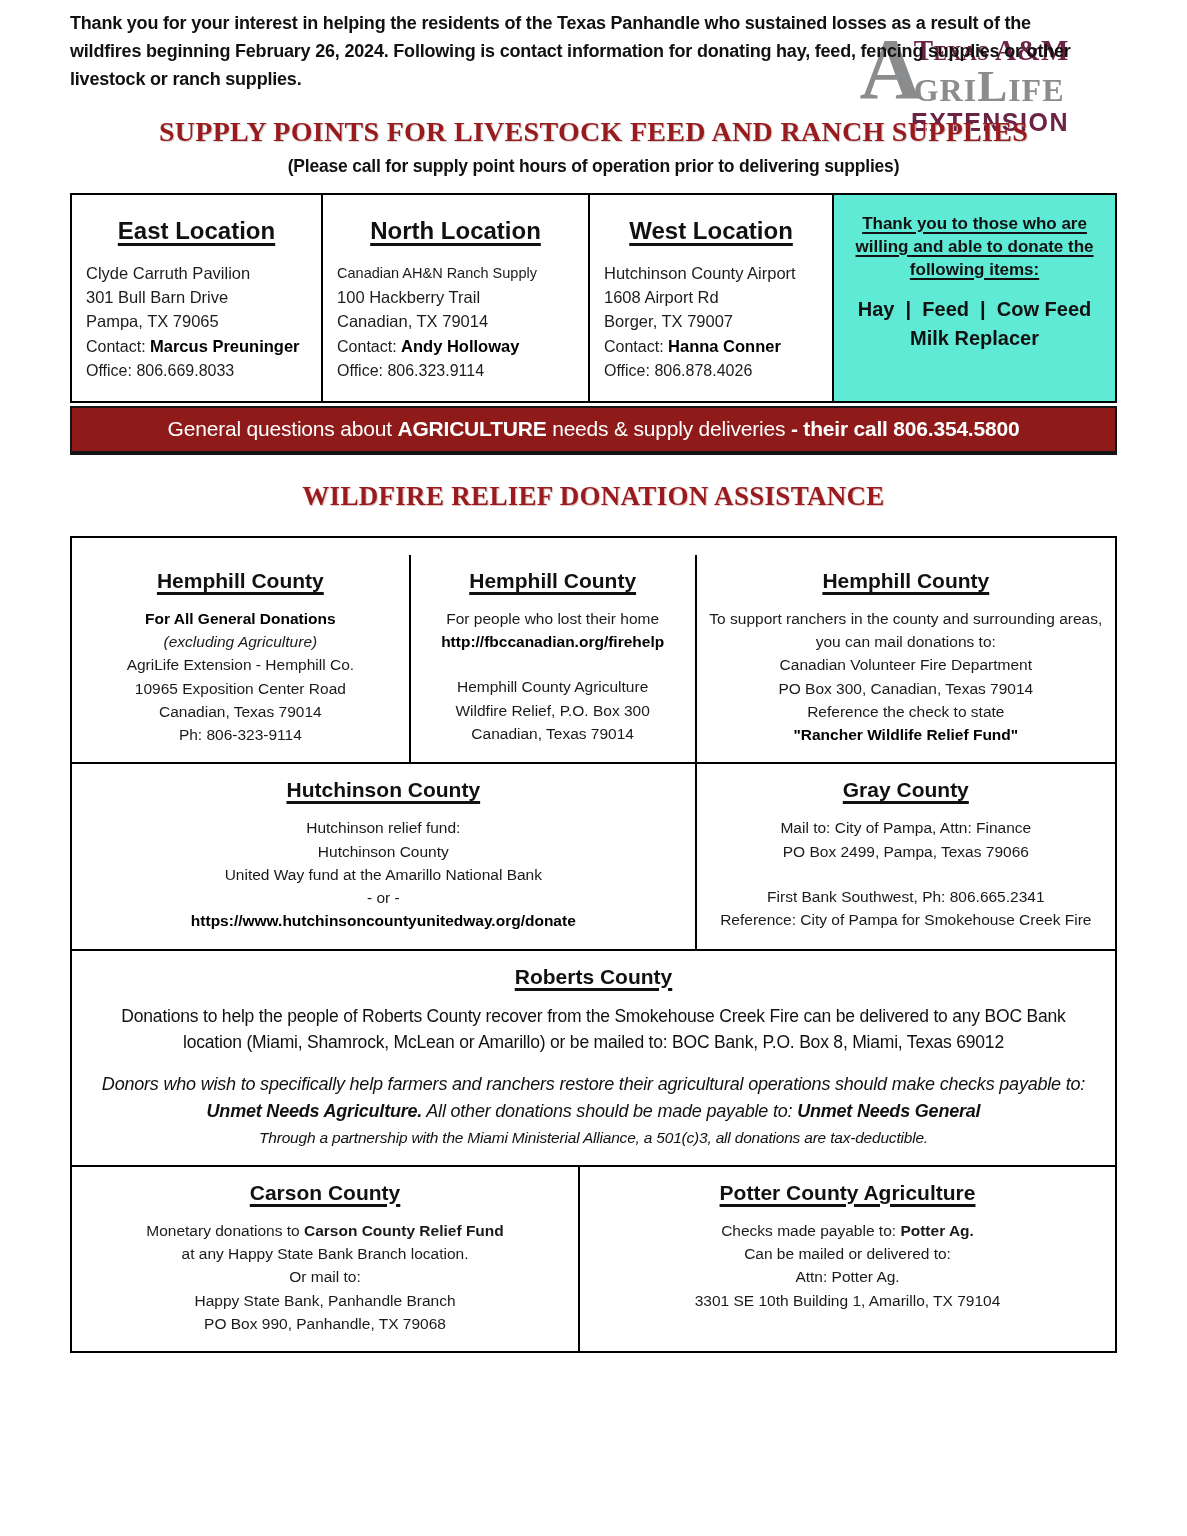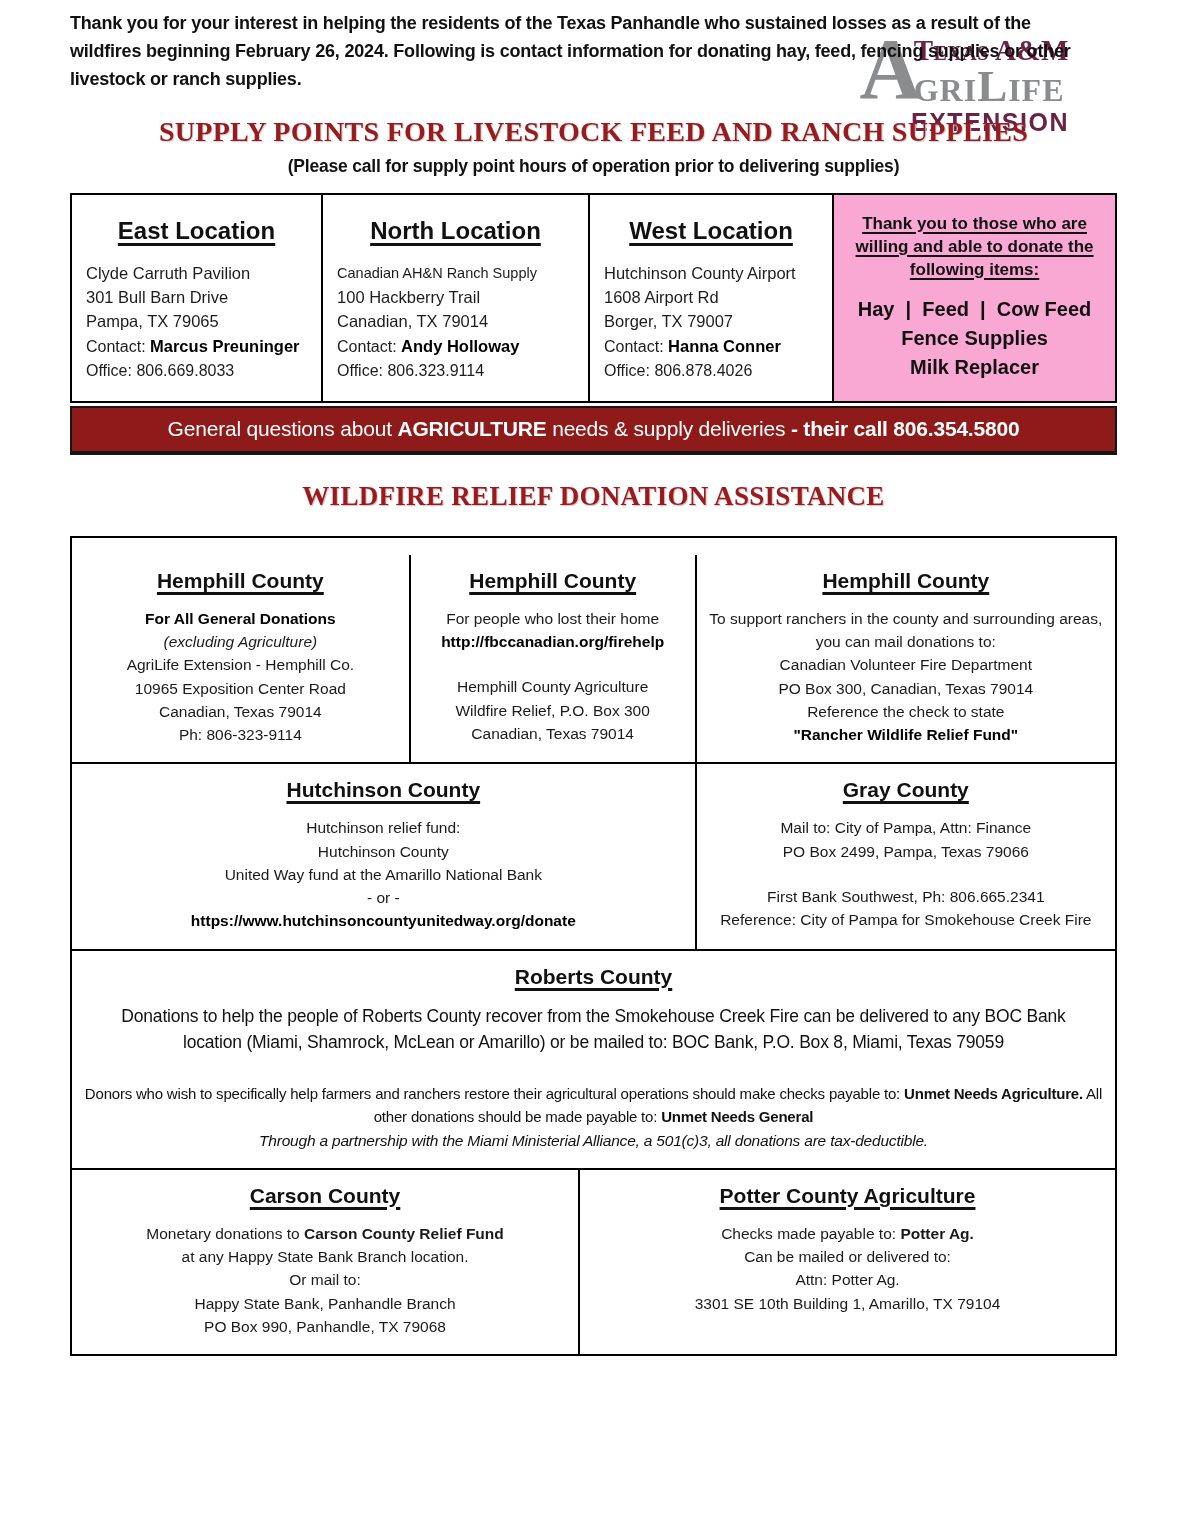--- a/index.html
+++ b/index.html
@@ -72,21 +72,21 @@
   .loc-name {
     text-align:center; font-size:24px; font-weight:bold;
     text-decoration:underline; text-decoration-thickness:2.5px; text-underline-offset:4px;
     margin-bottom:16px;
   }
   .loc-line { font-size:16.5px; line-height:1.48; color:#1c1c1c; }
   .loc-line.fit { font-size:14.5px; line-height:1.68; }
   .loc-contact { font-size:16px; line-height:1.5; color:#1c1c1c; }
   .loc-contact b { font-size:16.5px; color:#000; }
   .donate-cell {
-    background:#f9a8d4; text-align:center; padding:18px 10px 14px 10px;
+    background:#5eead4; text-align:center; padding:18px 10px 14px 10px;
   }
   .donate-heading {
     font-size:17px; font-weight:bold; line-height:1.35;
     text-decoration:underline; text-decoration-thickness:2px; text-underline-offset:3px;
     margin-bottom:14px;
   }
   .donate-item { font-size:20px; font-weight:bold; line-height:1.45; white-space:pre-wrap; }
 
   
   .banner {
@@ -116,21 +116,21 @@
   .county-name {
     font-size:21px; font-weight:bold;
     text-decoration:underline; text-decoration-thickness:2.5px; text-underline-offset:4px;
     margin-bottom:14px;
   }
   .dline { font-size:15.5px; line-height:1.5; color:#1a1a1a; }
   .dline.b { font-weight:bold; color:#000; }
   .dline.i { font-style:italic; }
   .spacer { height:22px; }
   .roberts-p1 { font-size:17.5px; line-height:1.5; letter-spacing:-0.2px; margin:0 8px; }
-  .roberts-p2 { font-size:15px; line-height:1.5; letter-spacing:-0.2px; margin-top:28px; }
+  .roberts-p2 { font-size:18px; line-height:1.5; letter-spacing:-0.2px; margin-top:16px;font-style:italic; }
   .roberts-p3 { font-size:15.5px; font-style:italic; line-height:1.4; margin-top:2px; letter-spacing:-0.2px; }
 </style>
 </head>
 <body>
 
 <div class="logo">
   <div class="logo-top">
     <span class="big-a">A</span>
     <span class="logo-right">
       <span class="logo-texasam">Texas A&amp;M</span>
@@ -173,21 +173,20 @@
       <div class="loc-line">Hutchinson County Airport</div>
       <div class="loc-line">1608 Airport Rd</div>
       <div class="loc-line">Borger, TX 79007</div>
       <div class="loc-contact"><span>Contact: </span> <b>Hanna Conner</b></div>
       <div class="loc-contact"><span>Office: </span> <span>806.878.4026</span></div>
     </div>
 
     <div class="scell donate-cell">
       <div class="donate-heading">Thank you to those who are willing and able to donate the following items:</div>
       <div class="donate-item">Hay  |  Feed  |  Cow Feed</div>
-      <div class="donate-item">Fence Supplies</div>
       <div class="donate-item">Milk Replacer</div>
     </div>
   </div>
 
   <div class="banner"><span>General questions about </span><b>AGRICULTURE</b><span> needs &amp; supply deliveries </span><b>- their call 806.354.5800</b></div>
 
   <div class="donation-heading">WILDFIRE RELIEF DONATION ASSISTANCE</div>
 
   <div class="dtable">
 
@@ -235,21 +234,21 @@
         <div class="dline">PO Box 2499, Pampa, Texas 79066</div>
         <div class="spacer"></div>
         <div class="dline">First Bank Southwest, Ph: 806.665.2341</div>
         <div class="dline">Reference: City of Pampa for Smokehouse Creek Fire</div>
       </div>
     </div>
 
     <div class="drow">
       <div class="dcell">
         <div class="county-name">Roberts County</div>
-        <div class="roberts-p1">Donations to help the people of Roberts County recover from the Smokehouse Creek Fire can be delivered to any BOC Bank location (Miami, Shamrock, McLean or Amarillo) or be mailed to: BOC Bank, P.O. Box 8, Miami, Texas 79059</div>
+        <div class="roberts-p1">Donations to help the people of Roberts County recover from the Smokehouse Creek Fire can be delivered to any BOC Bank location (Miami, Shamrock, McLean or Amarillo) or be mailed to: BOC Bank, P.O. Box 8, Miami, Texas 69012</div>
         <div class="roberts-p2"><span>Donors who wish to specifically help farmers and ranchers restore their agricultural operations should make checks payable to: </span><b>Unmet Needs Agriculture.</b><span> All other donations should be made payable to: </span><b>Unmet Needs General</b></div>
         <div class="roberts-p3">Through a partnership with the Miami Ministerial Alliance, a 501(c)3, all donations are tax-deductible.</div>
       </div>
     </div>
 
     <div class="drow r4">
       <div class="dcell">
         <div class="county-name">Carson County</div>
         <div class="dline"><span>Monetary donations to </span><b>Carson County Relief Fund</b></div>
         <div class="dline">at any Happy State Bank Branch location.</div>

